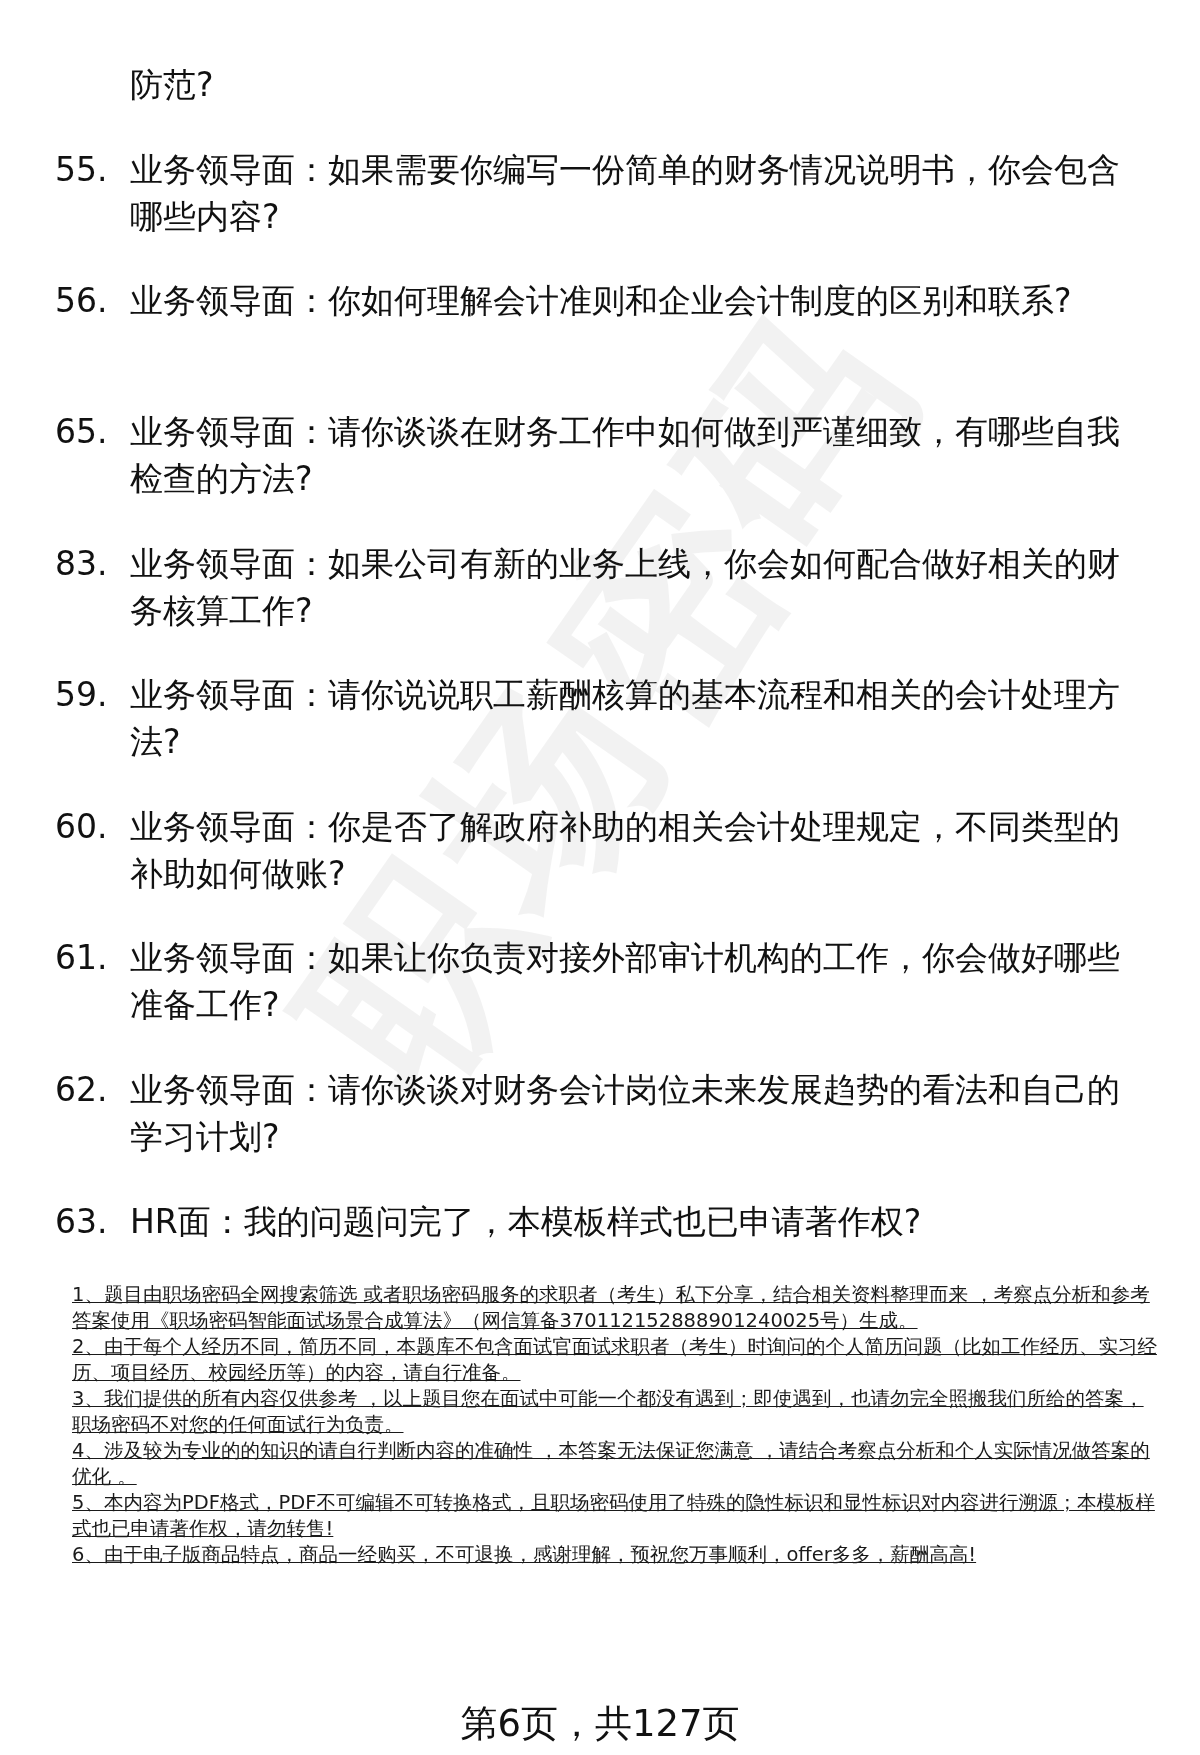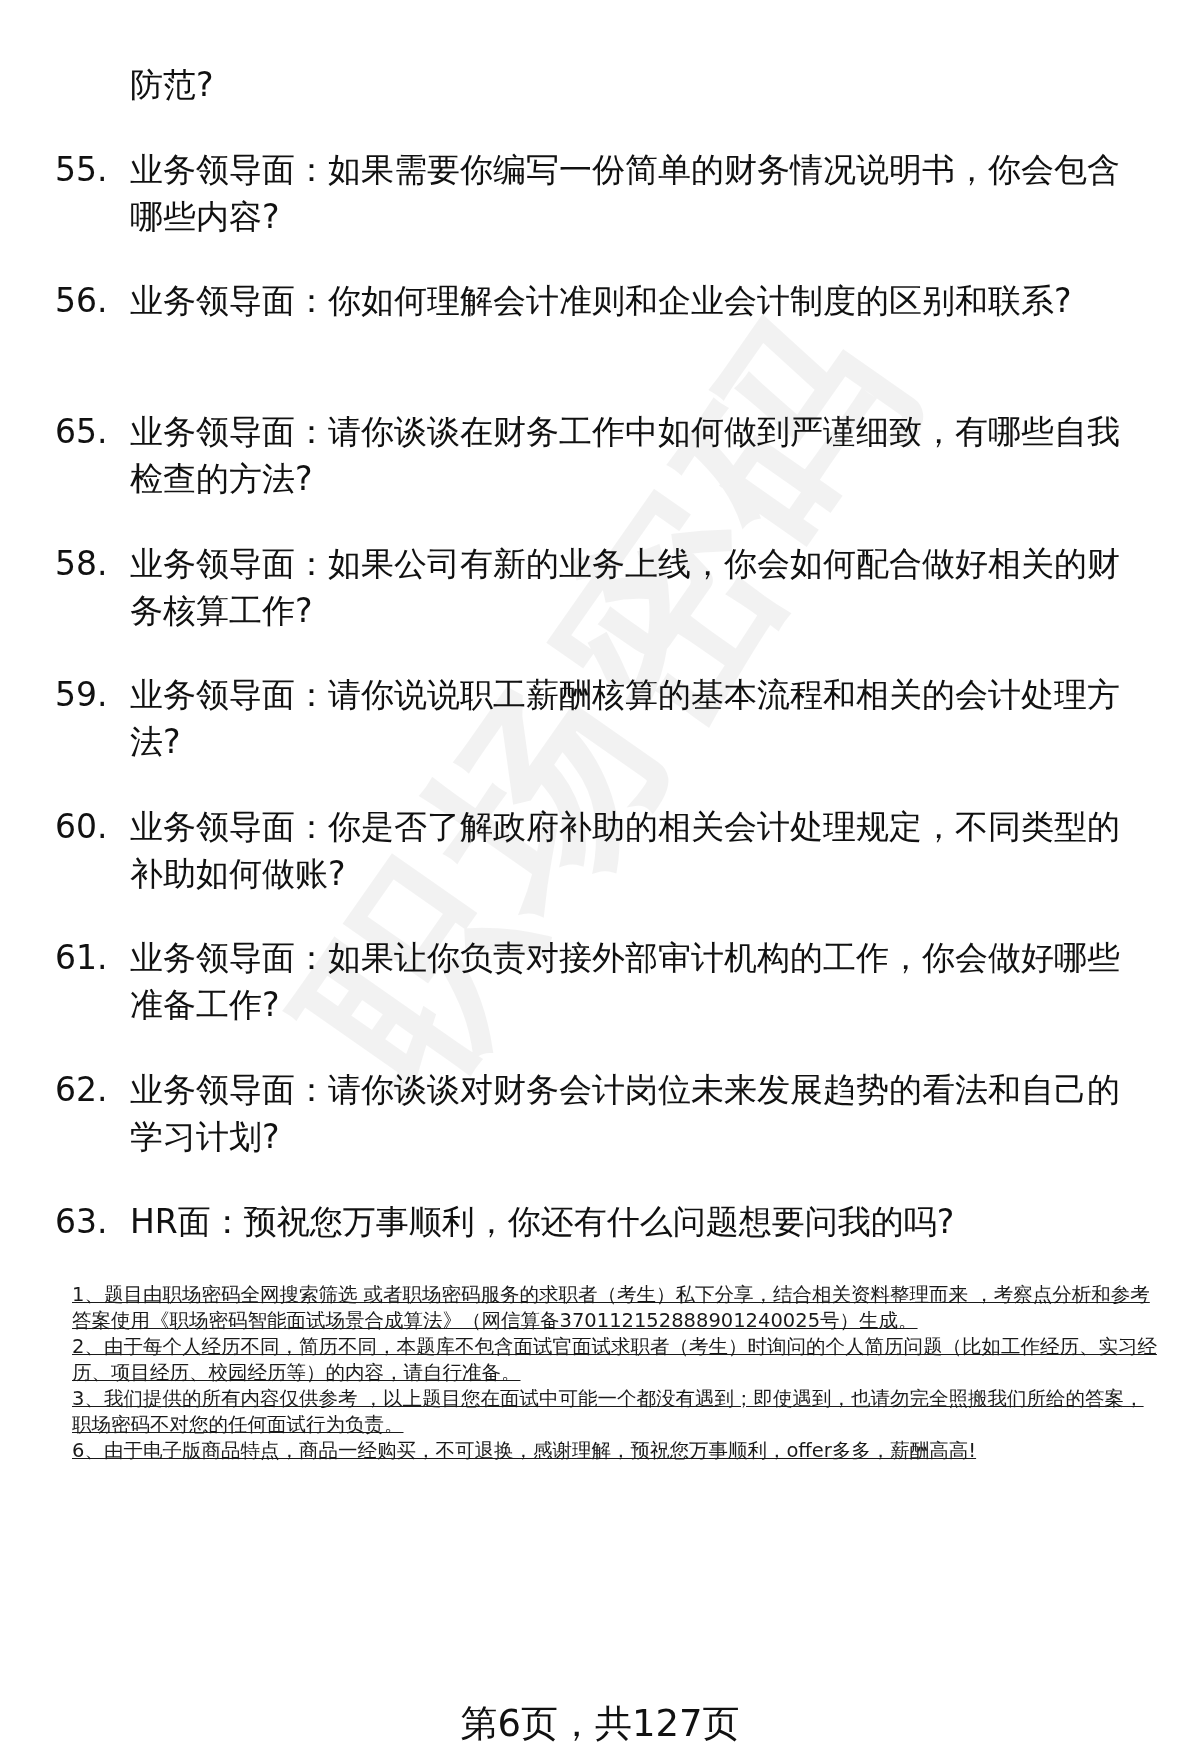--- a/index.html
+++ b/index.html
@@ -30,44 +30,46 @@
 </div>
 <div class="q" style="top:277px">
   <span class="num">56.</span>
   <span class="text">业务领导面：你如何理解会计准则和企业会计制度的区别和联系?</span>
 </div>
 <div class="q" style="top:408px">
   <span class="num">65.</span>
   <span class="text">业务领导面：请你谈谈在财务工作中如何做到严谨细致，有哪些自我检查的方法?</span>
 </div>
 <div class="q" style="top:540px">
-  <span class="num">58.</span>
+  <span class="num">83.</span>
   <span class="text">业务领导面：如果公司有新的业务上线，你会如何配合做好相关的财务核算工作?</span>
 </div>
 <div class="q" style="top:671px">
   <span class="num">59.</span>
   <span class="text">业务领导面：请你说说职工薪酬核算的基本流程和相关的会计处理方法?</span>
 </div>
 <div class="q" style="top:803px">
   <span class="num">60.</span>
   <span class="text">业务领导面：你是否了解政府补助的相关会计处理规定，不同类型的补助如何做账?</span>
 </div>
 <div class="q" style="top:934px">
   <span class="num">61.</span>
   <span class="text">业务领导面：如果让你负责对接外部审计机构的工作，你会做好哪些准备工作?</span>
 </div>
 <div class="q" style="top:1066px">
   <span class="num">62.</span>
   <span class="text">业务领导面：请你谈谈对财务会计岗位未来发展趋势的看法和自己的学习计划?</span>
 </div>
 <div class="q" style="top:1198px">
   <span class="num">63.</span>
-  <span class="text">HR面：预祝您万事顺利，你还有什么问题想要问我的吗?</span>
+  <span class="text">HR面：我的问题问完了，本模板样式也已申请著作权?</span>
 </div>
 
 <div class="notes">
   <span class="item">1、题目由职场密码全网搜索筛选 或者职场密码服务的求职者（考生）私下分享，结合相关资料整理而来 ，考察点分析和参考答案使用《职场密码智能面试场景合成算法》（网信算备370112152888901240025号）生成。</span>
   <span class="item">2、由于每个人经历不同，简历不同，本题库不包含面试官面试求职者（考生）时询问的个人简历问题（比如工作经历、实习经历、项目经历、校园经历等）的内容，请自行准备。</span>
   <span class="item">3、我们提供的所有内容仅供参考 ，以上题目您在面试中可能一个都没有遇到；即使遇到，也请勿完全照搬我们所给的答案，职场密码不对您的任何面试行为负责。</span>
+  <span class="item">4、涉及较为专业的的知识的请自行判断内容的准确性 ，本答案无法保证您满意 ，请结合考察点分析和个人实际情况做答案的优化 。</span>
+  <span class="item">5、本内容为PDF格式，PDF不可编辑不可转换格式，且职场密码使用了特殊的隐性标识和显性标识对内容进行溯源；本模板样式也已申请著作权，请勿转售!</span>
   <span class="item">6、由于电子版商品特点，商品一经购买，不可退换，感谢理解，预祝您万事顺利，offer多多，薪酬高高!</span>
 </div>
 
 <div class="footer">第6页，共127页</div>
 
 </body></html>

